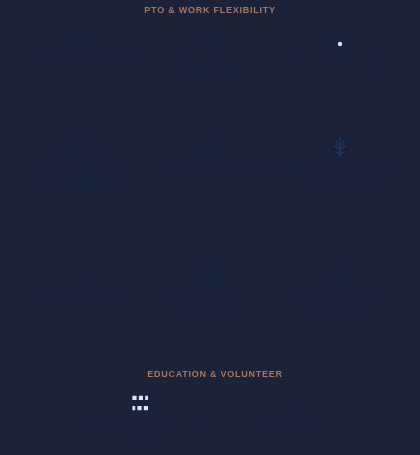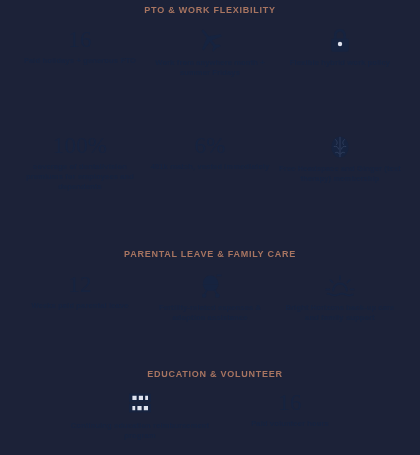--- a/index.html
+++ b/index.html
@@ -148,21 +148,20 @@
             <path d="M13 4.2v19.6M8.2 6.4c2.2 1.4 2.6 3.6 1.3 5.3M17.8 6.4c-2.2 1.4-2.6 3.6-1.3 5.3M7.2 13.4c2.6-.5 4 .6 4.3 2.6M18.8 13.4c-2.6-.5-4 .6-4.3 2.6M8.6 19.6c1.9-.8 3.1-.2 3.6 1.3M17.4 19.6c-1.9-.8-3.1-.2-3.6 1.3" stroke="#2e3d5c" stroke-width="1" stroke-linecap="round"></path>
           </svg>
         </div>
         <div class="caption">Free Headspace and Ginger (text therapy) membership</div>
       </div>
 
     </div>
   </div>
 
   <div class="section" id="sec-parental">
-    <div class="section-title">PARENTAL LEAVE &amp; FAMILY CARE</div>
     <div class="row">
 
       <div class="item">
         <div class="stat">12</div>
         <div class="caption">Weeks paid parental leave</div>
       </div>
 
       <div class="item">
         <div class="icon-wrap">
           <svg width="28" height="28" viewBox="0 0 28 28" fill="none">

